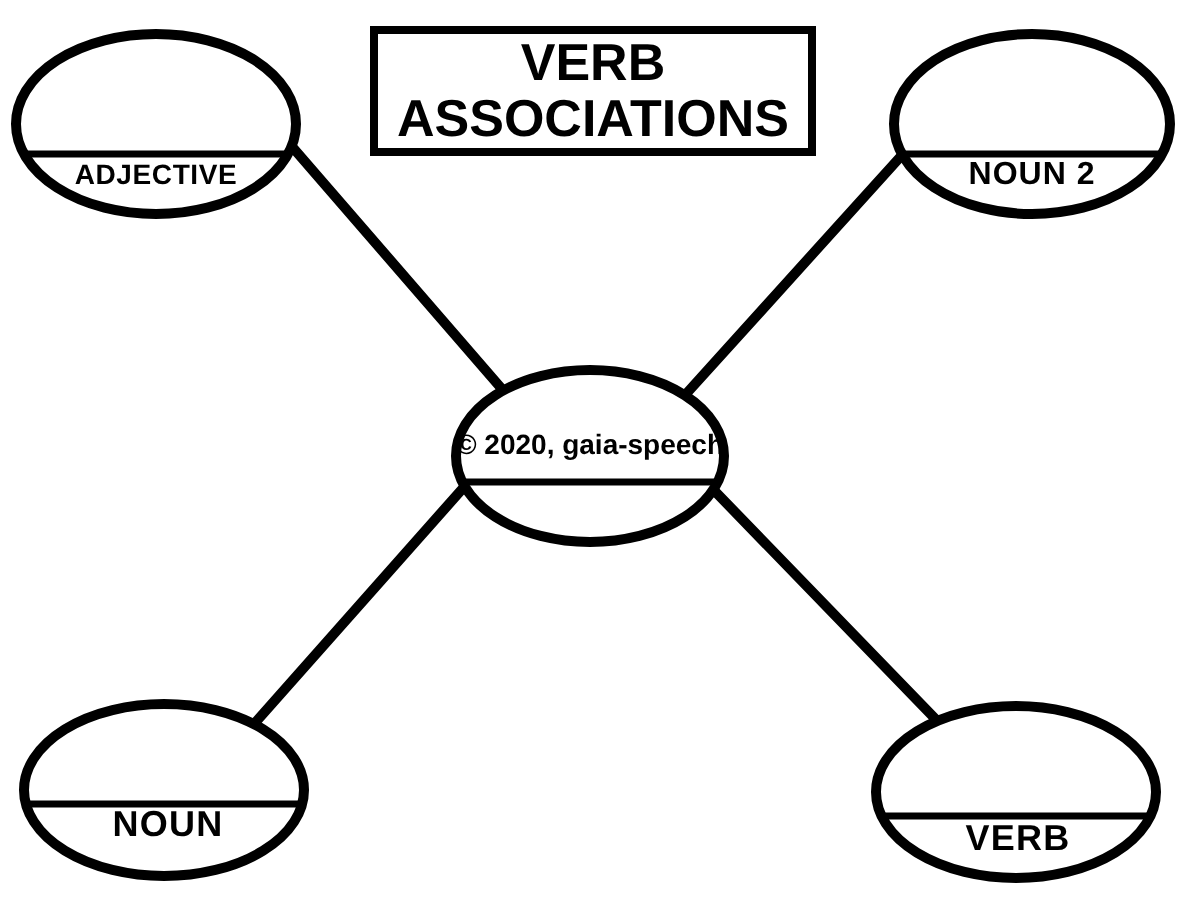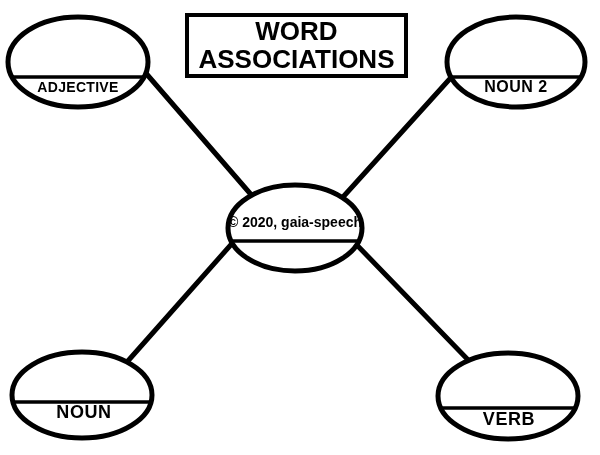--- a/index.html
+++ b/index.html
@@ -105,16 +105,16 @@
     <line class="write-line" x1="430" y1="408" x2="585" y2="408" clip-path="url(#clip-br)"></line>
 
     <text class="label-sm" x="78" y="92">ADJECTIVE</text>
     <text class="label-md" x="516" y="92">NOUN 2</text>
     <text class="label-lg" x="84" y="418">NOUN</text>
     <text class="label-lg" x="509" y="425">VERB</text>
     <text class="label-copy" x="295" y="227">© 2020, gaia-speech</text>
   </svg>
 
   <div class="title-box">
-    <span>WORD ASSOCIATIONS</span>
+    <span>VERB ASSOCIATIONS</span>
   </div>
 
 </div>
 
 </body></html>

